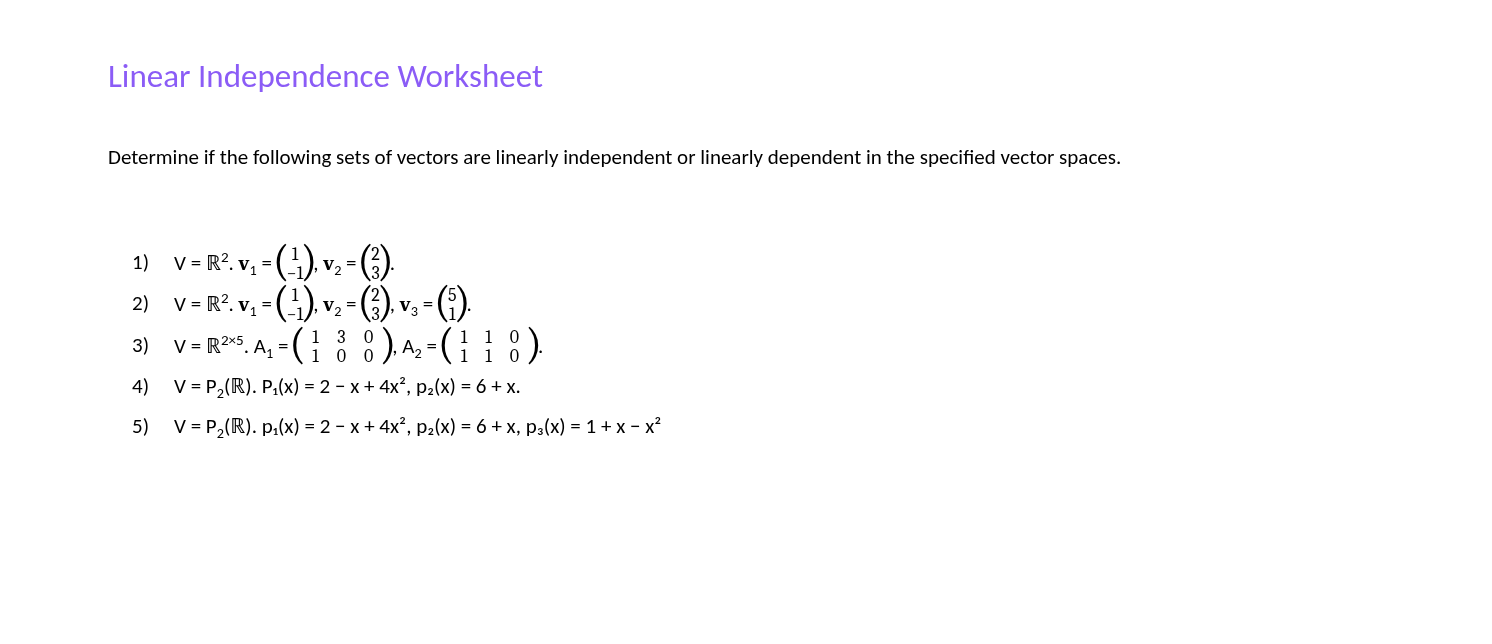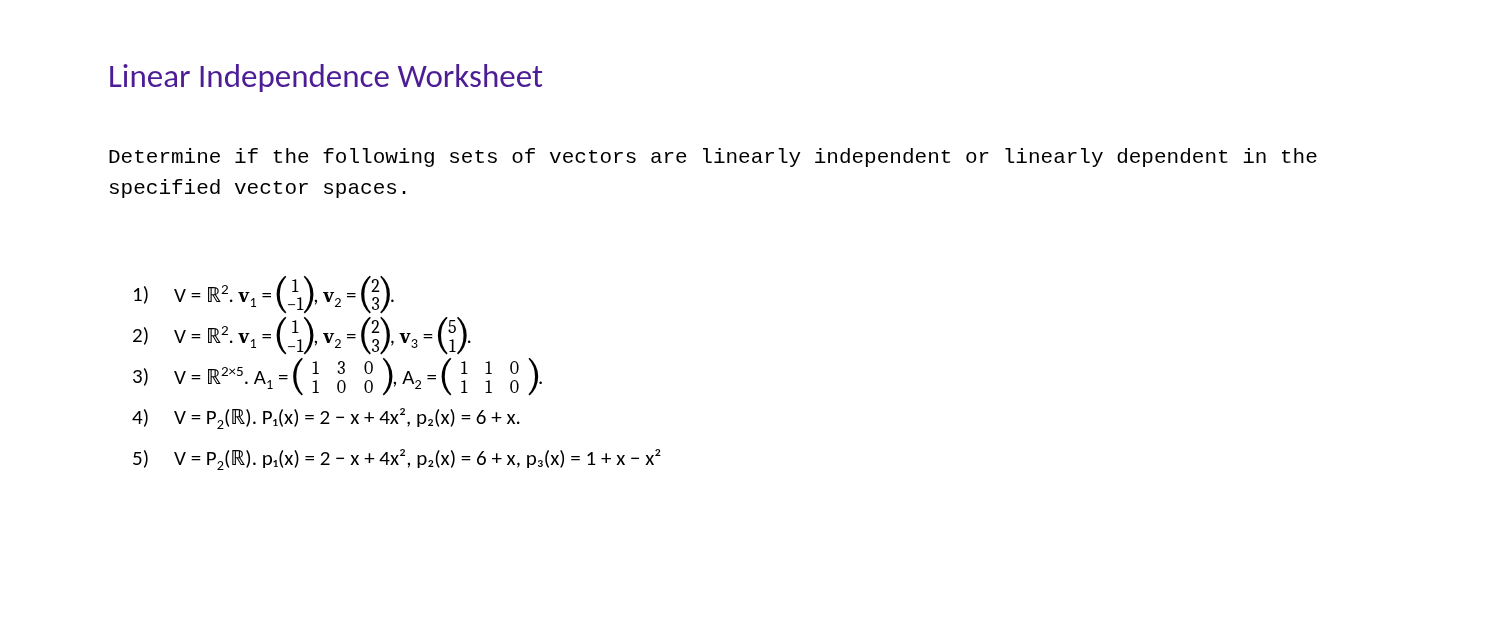--- a/index.html
+++ b/index.html
@@ -10,26 +10,25 @@
     margin: 0;
     padding: 52px 100px 40px 108px;
     width: 1492px;
     box-sizing: border-box;
     line-height: 1.5;
   }
   h1 {
     font-family: "Calibri Light", Calibri, "Segoe UI", Arial, sans-serif;
     font-weight: 400;
     font-size: 33px;
-    color: #4c1d95;
+    color: #8b5cf6;
     margin: 0 0 40px 0;
   }
   .intro {
     margin: 0 0 70px 0;
-    font-family: Liberation Mono, monospace;
   }
   ol {
     list-style: none;
     padding-left: 66px;
     margin: 0;
   }
   li {
     position: relative;
     line-height: 1.9;
     white-space: nowrap;

